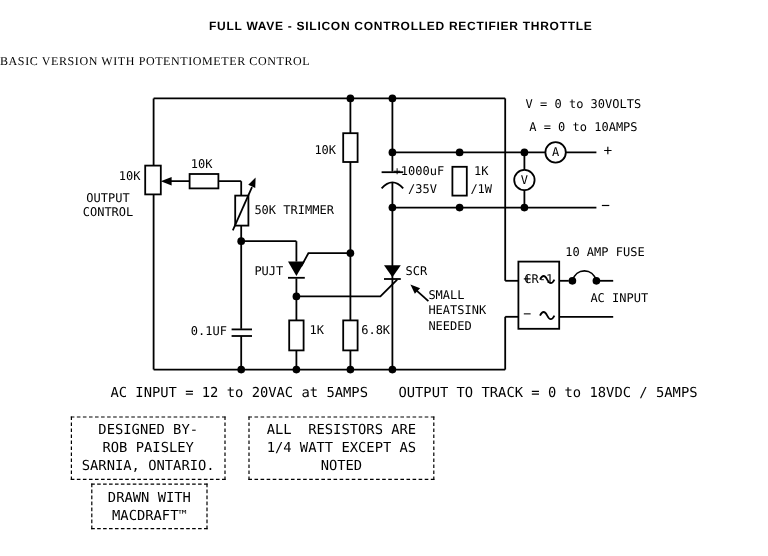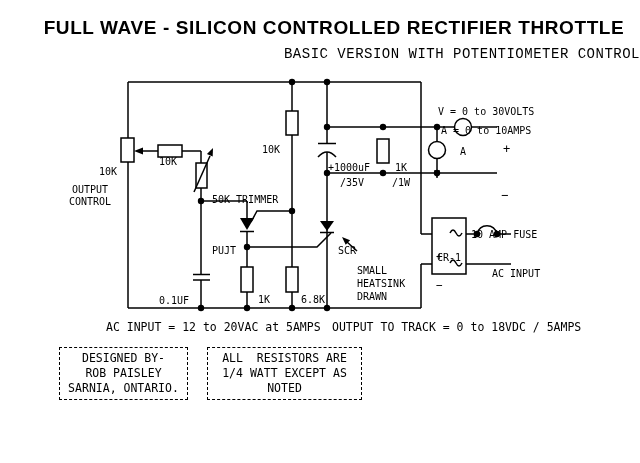--- a/index.html
+++ b/index.html
@@ -1,24 +1,24 @@
 <!DOCTYPE html>
 <html><head>
 <meta charset="utf-8">
 <style>
   html,body{margin:0;padding:0;background:#fff;}
   #page{position:relative;width:640px;height:463px;background:#fff;color:#000;
         font-family:"DejaVu Sans Mono",monospace;overflow:hidden;}
-  .lbl{position:absolute;white-space:pre;font-size:10px;line-height:12px;color:#000;margin-top:24px;}
+  .lbl{position:absolute;white-space:pre;font-size:10px;line-height:12px;color:#000;}
   .ctr{text-align:center;}
   .title{position:absolute;left:0;right:0;top:17px;text-align:center;
          font-family:"Liberation Sans",sans-serif;font-weight:bold;
-         font-size:19px;letter-spacing:0.6px;padding-left:28px;}
-  .subtitle{position:absolute;left:0;right:0;top:46px;text-align:right;
-            font-family:Liberation Mono, monospace;font-size:14px;letter-spacing:0.5px;}
+         font-size:10px;letter-spacing:0.6px;padding-left:28px;}
+  .subtitle{position:absolute;left:0;right:0;top:46px;text-align:left;
+            font-family:Liberation Serif, serif;font-size:10px;letter-spacing:0.5px;}
   .eq{position:absolute;font-size:11.5px;white-space:pre;}
   .notebox{position:absolute;border:1px dashed #000;font-size:11.5px;
            line-height:15px;white-space:pre;padding:3px 4px;}
   svg{position:absolute;left:0;top:0;}
   svg line, svg polyline, svg path{stroke:#000;stroke-width:1.5;fill:none;}
   svg rect.comp{stroke:#000;stroke-width:1.5;fill:#fff;}
   svg circle.dot{fill:#000;stroke:none;}
   svg circle.meter{stroke:#000;stroke-width:1.5;fill:#fff;}
   svg polygon{fill:#000;stroke:none;}
 </style>
@@ -161,33 +161,35 @@
   <div class="lbl" style="left:438px;top:82px">V = 0 to 30VOLTS</div>
   <div class="lbl" style="left:441px;top:101px">A = 0 to 10AMPS</div>
   <div class="lbl ctr" style="left:455px;top:122px;width:16px">A</div>
   <div class="lbl ctr" style="left:429px;top:145px;width:16px">V</div>
   <div class="lbl" style="left:503px;top:119px;font-size:12px">+</div>
   <div class="lbl" style="left:501px;top:165px;font-size:12px">−</div>
   <div class="lbl" style="left:212px;top:221px">PUJT</div>
   <div class="lbl" style="left:338px;top:221px">SCR</div>
   <div class="lbl" style="left:357px;top:240px;line-height:13px">SMALL
 HEATSINK
-DRAWN</div>
+NEEDED</div>
   <div class="lbl" style="left:159px;top:271px">0.1UF</div>
   <div class="lbl" style="left:258px;top:270px">1K</div>
   <div class="lbl" style="left:301px;top:270px">6.8K</div>
   <div class="lbl" style="left:471px;top:205px">10 AMP FUSE</div>
   <div class="lbl" style="left:492px;top:244px">AC INPUT</div>
   <div class="lbl" style="left:436px;top:227px;font-size:11px">+</div>
   <div class="lbl ctr" style="left:432px;top:228px;width:34px">CR-1</div>
   <div class="lbl" style="left:436px;top:256px;font-size:11px">−</div>
 
-  <div class="eq" style="left:106px;top:320px">AC INPUT = 12 to 20VAC at 5AMPS</div>
+  <div class="eq" style="left:92px;top:320px">AC INPUT = 12 to 20VAC at 5AMPS</div>
   <div class="eq" style="left:332px;top:320px">OUTPUT TO TRACK = 0 to 18VDC / 5AMPS</div>
 
   <div class="notebox ctr" style="left:59px;top:347px;width:119px">DESIGNED BY-
 ROB PAISLEY
 SARNIA, ONTARIO.</div>
+  <div class="notebox ctr" style="left:76px;top:403px;width:87px">DRAWN WITH
+MACDRAFT™</div>
   <div class="notebox ctr" style="left:207px;top:347px;width:145px">ALL  RESISTORS ARE
 1/4 WATT EXCEPT AS
 NOTED</div>
 
 </div>
 
 </body></html>

